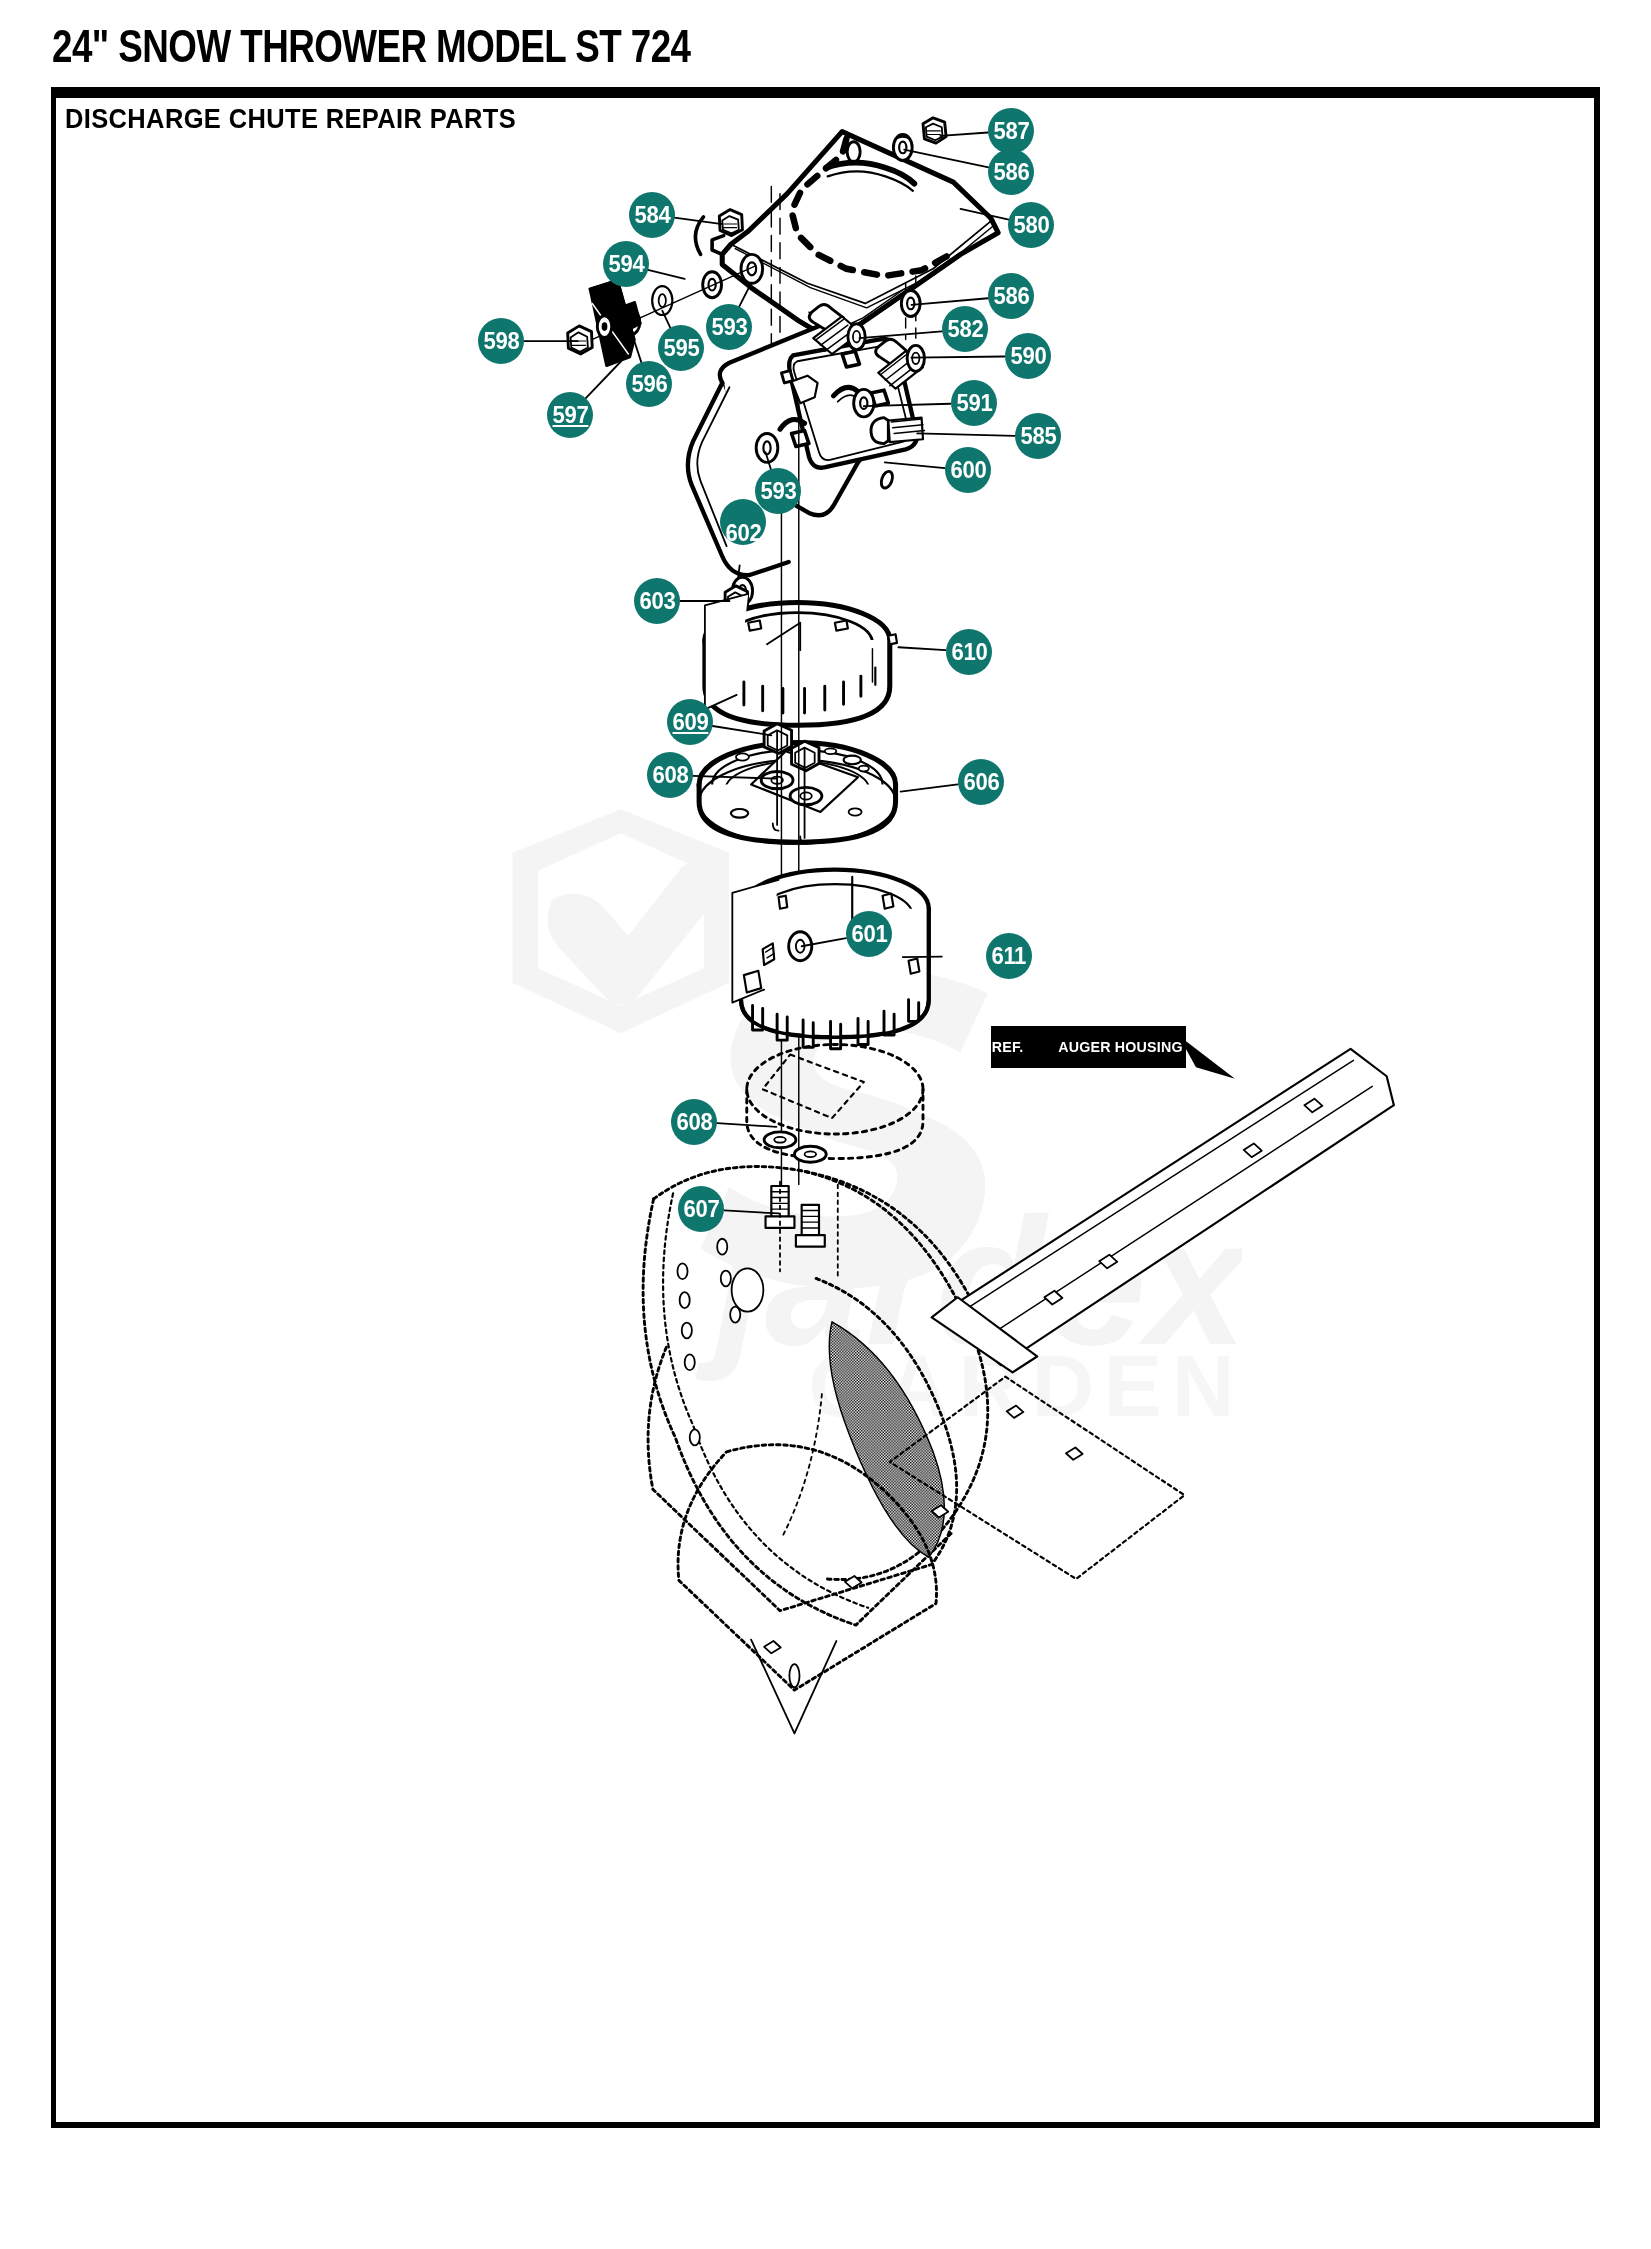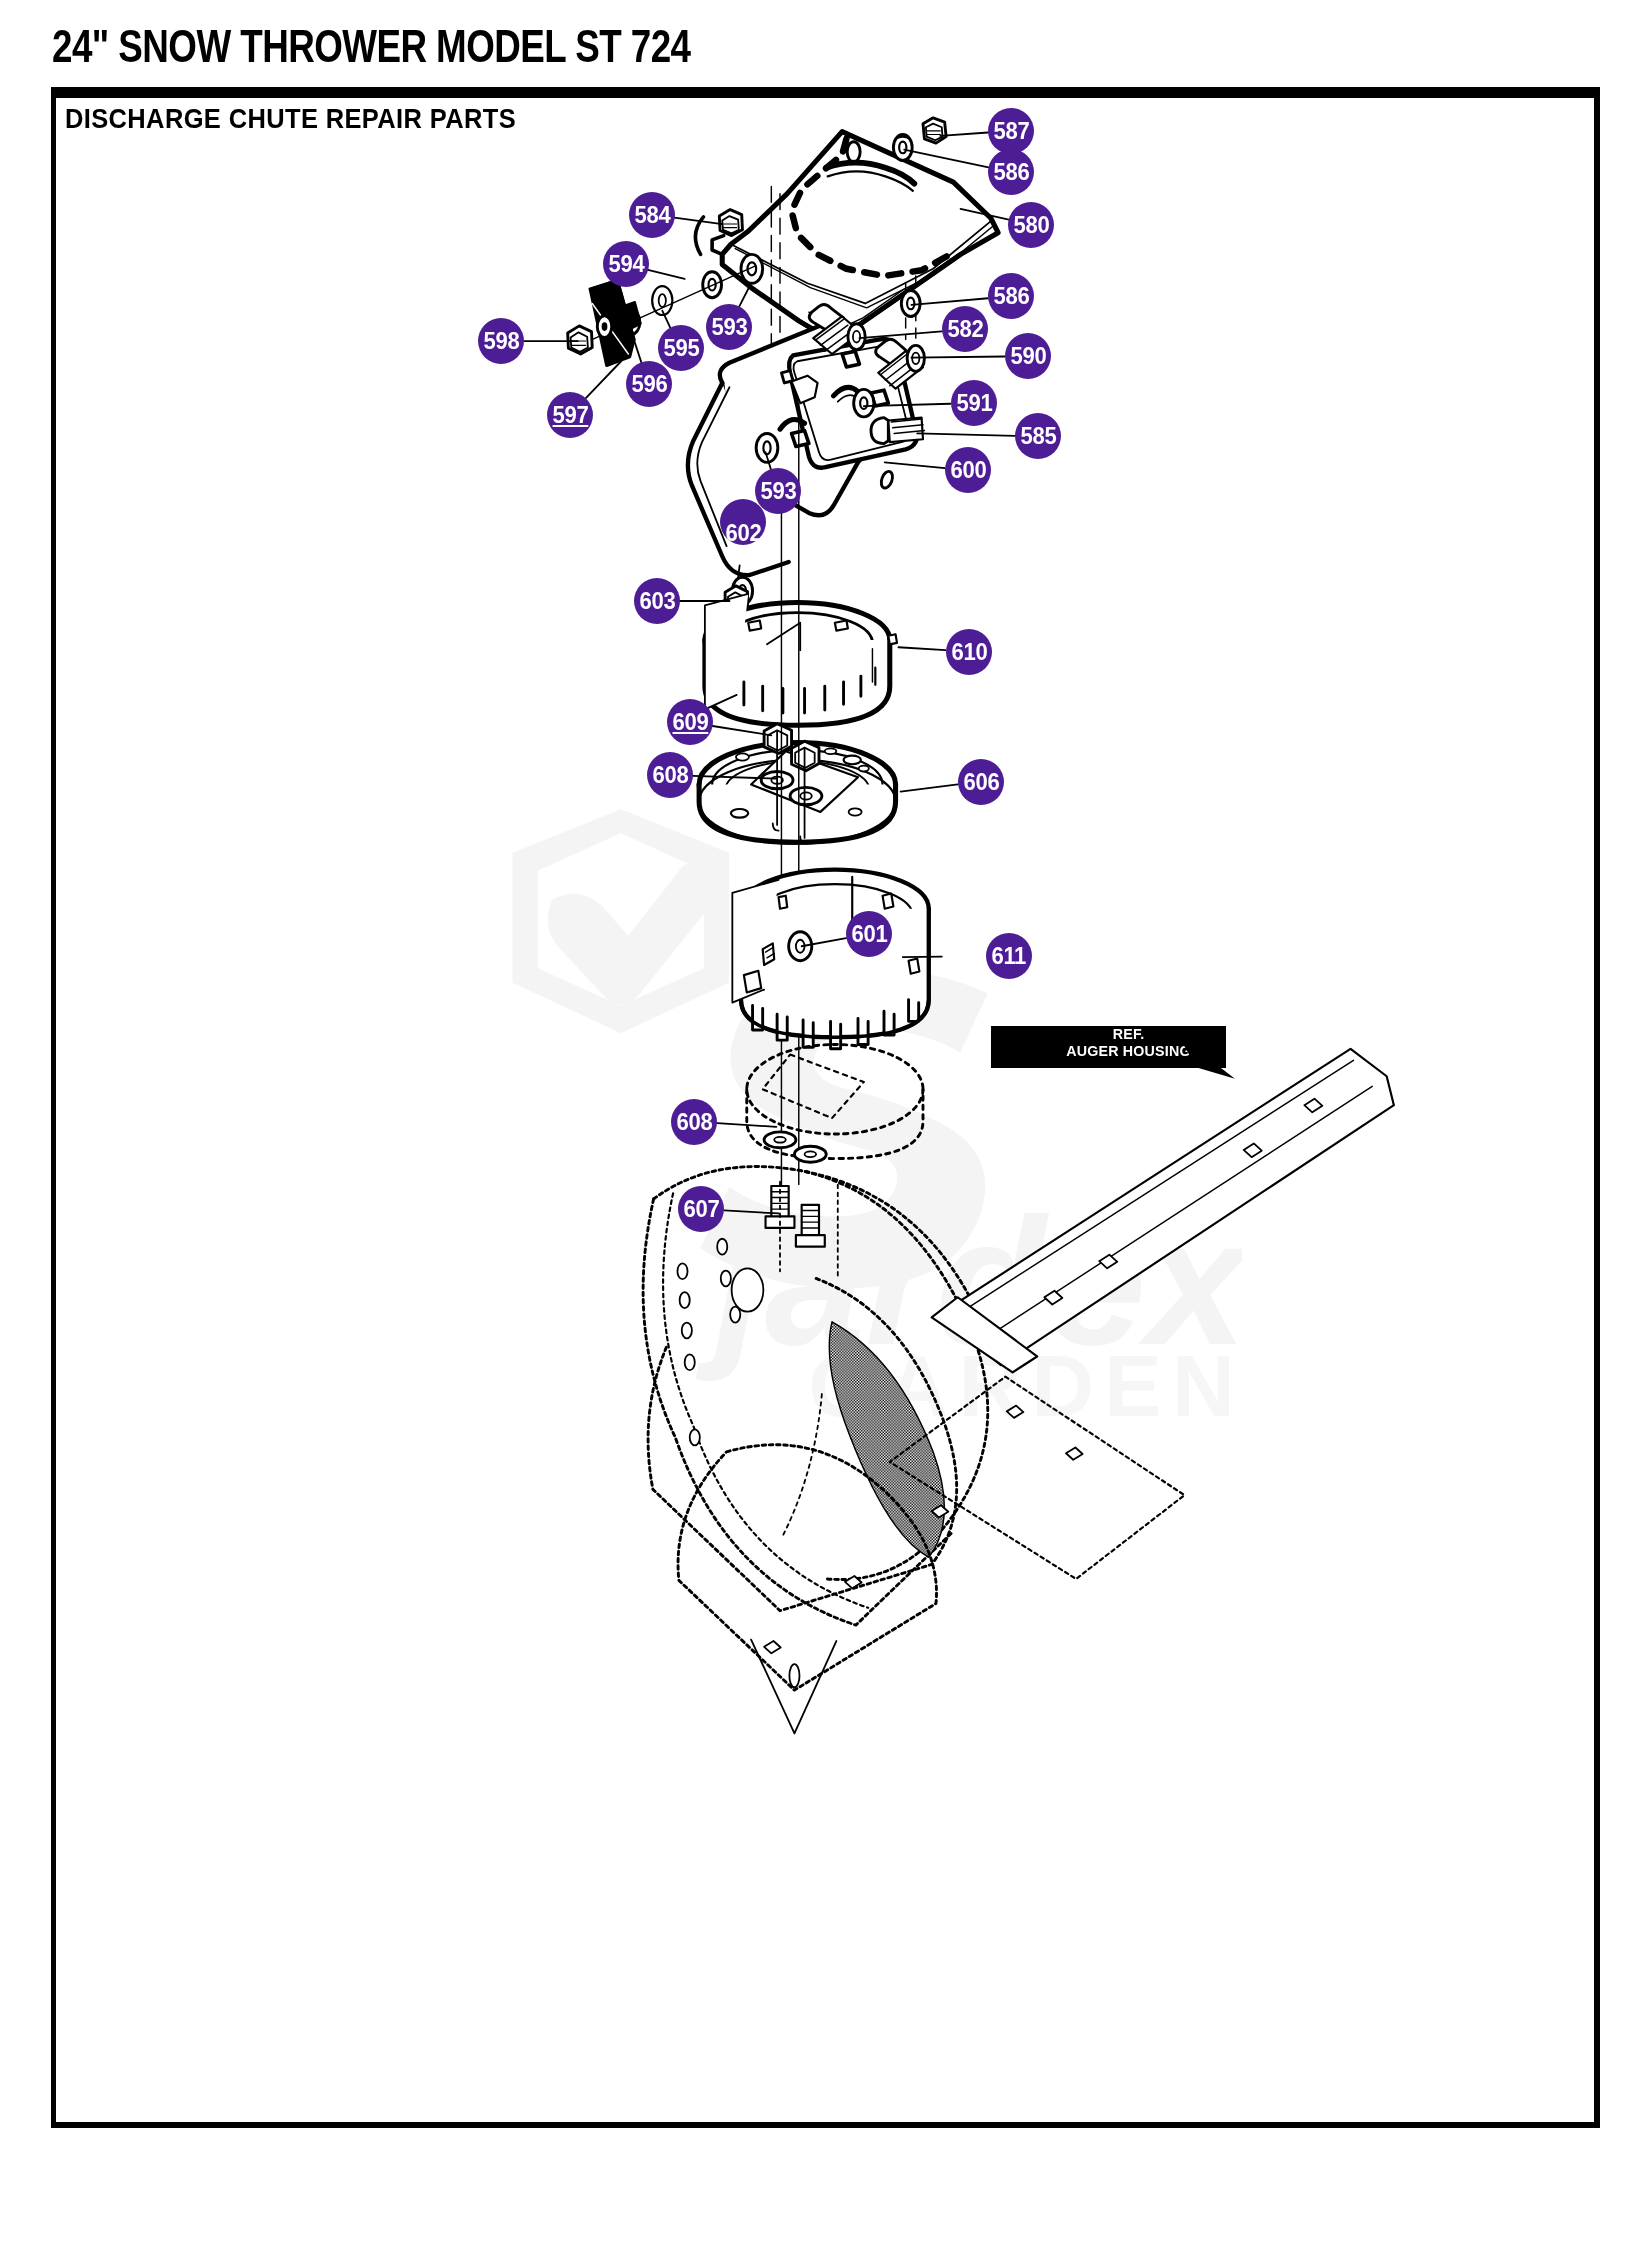--- a/index.html
+++ b/index.html
@@ -26,33 +26,33 @@
     position:absolute;left:65px;top:103px;
     font-size:27.4px;font-weight:bold;letter-spacing:0.4px;color:#000;white-space:nowrap;
     transform:scaleX(.93);transform-origin:left center;
   }
 
   
   #drawing{position:absolute;left:0;top:0;width:1651px;height:2250px;pointer-events:none;}
 
   
   .callout{
-    position:absolute;width:46px;height:46px;border-radius:50%;background:#4c1d95;
+    position:absolute;width:46px;height:46px;border-radius:50%;background:#0f766e;
     display:flex;align-items:center;justify-content:center;
     color:#fff;font-size:24px;font-weight:bold;letter-spacing:-0.4px;
     transform:translate(-50%,-50%);
     font-family:"Liberation Sans","DejaVu Sans",sans-serif;
   }
   .callout span{transform:scaleX(.92);display:block;line-height:1;}
 
   
   #ref-label{
     position:absolute;left:991px;top:1026px;width:195px;height:42px;background:#000;
-    color:#fff;display:flex;flex-direction:column;align-items:center;justify-content:flex-start;
-    font-size:15px;font-weight:bold;line-height:1.12;letter-spacing:0.2px;padding-left:40px;
+    color:#fff;display:flex;flex-direction:row;align-items:center;justify-content:space-between;
+    font-size:15px;font-weight:bold;line-height:1.12;letter-spacing:0.2px;
   }
   #ref-label div{transform:scaleX(.95);}
 
   
   #watermark{position:absolute;left:404px;top:766px;width:838px;height:686px;
              opacity:1;pointer-events:none;}
 </style>
 </head>
 <body>
 

